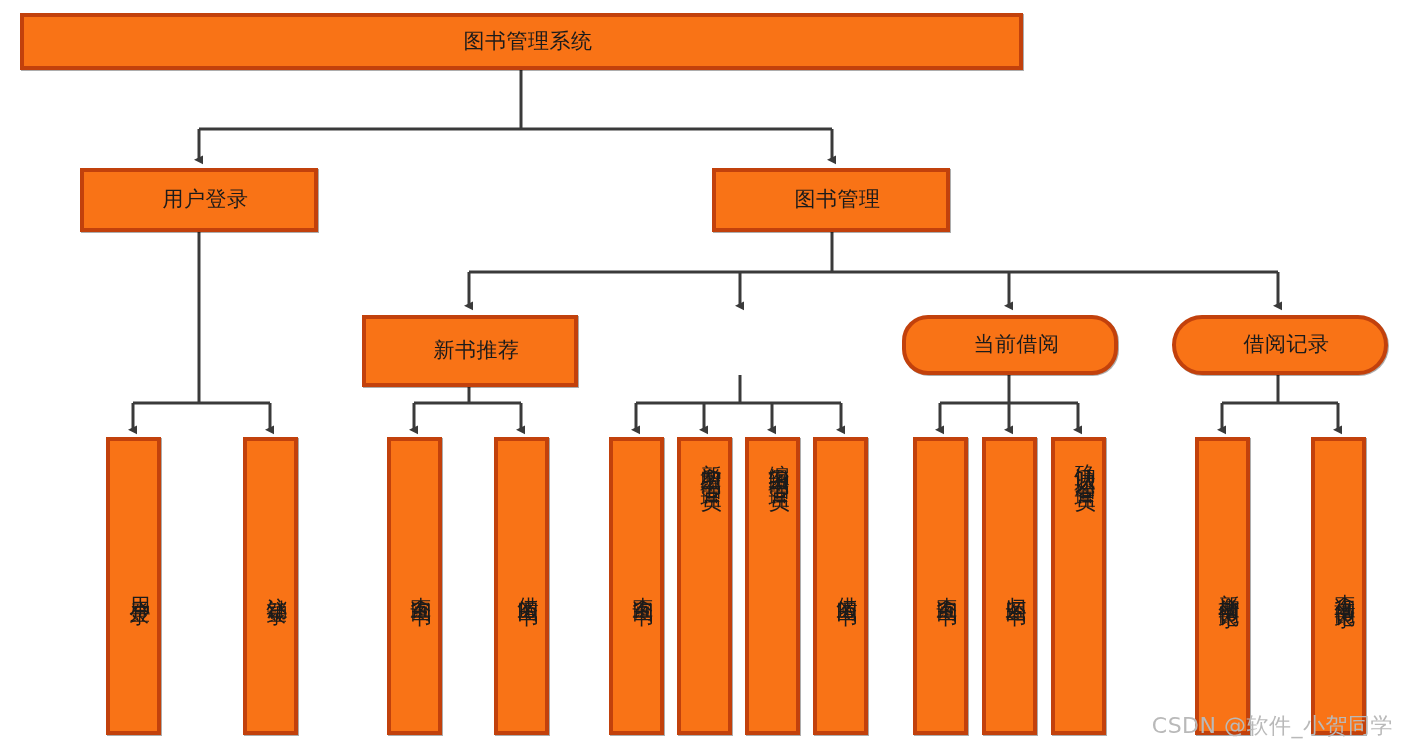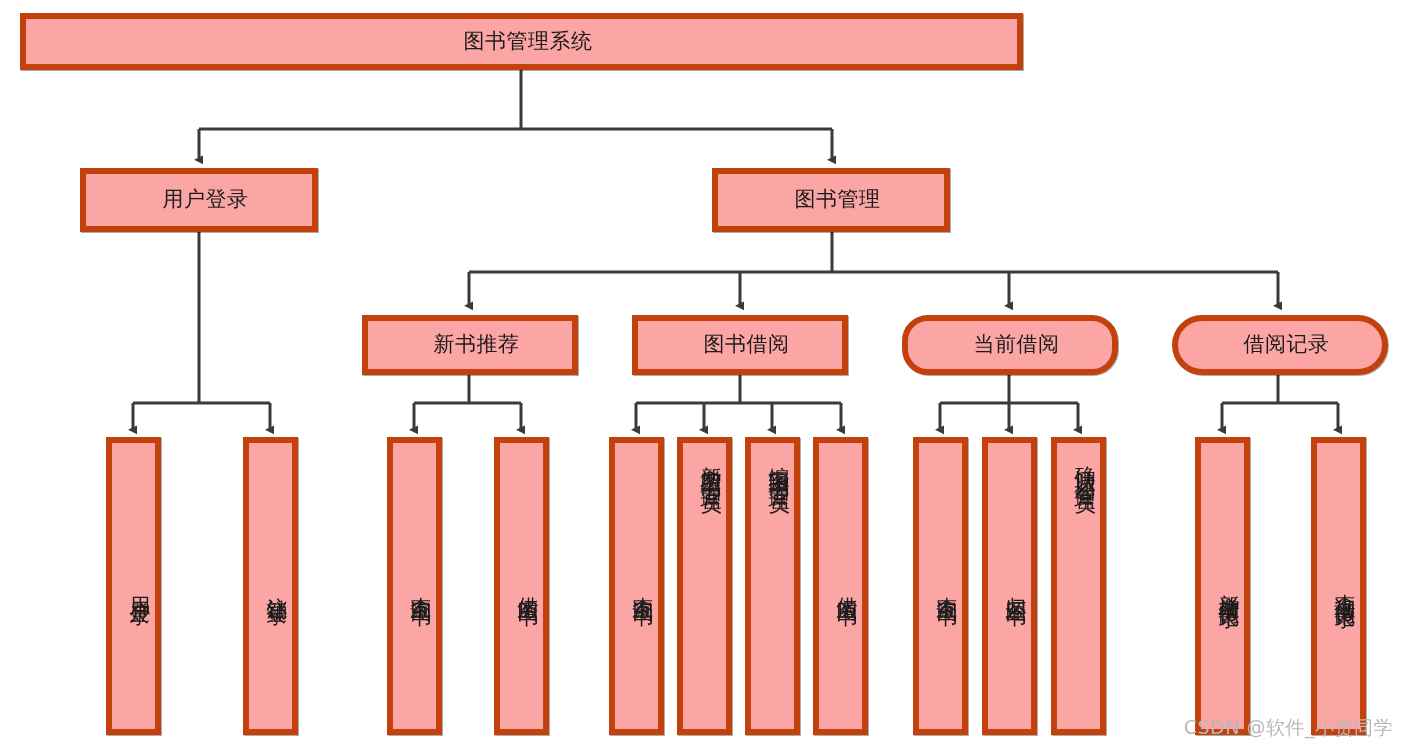--- a/index.html
+++ b/index.html
@@ -22,22 +22,22 @@
   #edge-layer {
     position: absolute;
     left: 0;
     top: 0;
     width: 1405px;
     height: 747px;
   }
   .node {
     position: absolute;
     box-sizing: border-box;
-    background: #fca5a5;
-    border: 6px solid #c2410c;
+    background: #f97316;
+    border: 4px solid #c2410c;
     box-shadow: 1px 1px 0 rgba(0,0,0,0.32);
     display: flex;
     align-items: center;
     justify-content: center;
     color: #1b1b1b;
     padding-left: 13px;
   }
   .node.horizontal .node-label {
     writing-mode: horizontal-tb;
     font-size: 21px;
@@ -66,21 +66,21 @@
   .node.vertical.center-text {
     align-items: center;
   }
   .node.vertical.center-text .node-label {
     padding-top: 0;
   }
   #watermark {
     position: absolute;
     right: 12px;
     bottom: 6px;
-    font-size: 19px;
+    font-size: 22px;
     color: #b9b9b9;
     letter-spacing: 0.5px;
     white-space: nowrap;
     pointer-events: none;
   }
 </style>
 </head>
 <body>
 
 <div id="diagram-root">
@@ -139,25 +139,22 @@
     <span class="node-label">图书管理系统</span>
   </div>
 
   <div class="node horizontal" style="left:80px; top:168px; width:238px; height:64px;">
     <span class="node-label">用户登录</span>
   </div>
   <div class="node horizontal" style="left:712px; top:168px; width:238px; height:64px;font-family:Liberation Serif, serif;">
     <span class="node-label">图书管理</span>
   </div>
 
-  <div class="node horizontal" style="left:362px; top:315px; width:216px; height:60px;">
+  <div class="node horizontal" style="left:362px; top:315px; width:216px; height:72px;">
     <span class="node-label">新书推荐</span>
-  </div>
-  <div class="node horizontal" style="left:632px; top:315px; width:216px; height:60px;">
-    <span class="node-label">图书借阅</span>
   </div>
   <div class="node horizontal" style="left:902px; top:315px; width:216px; height:60px;border-radius:26px;">
     <span class="node-label">当前借阅</span>
   </div>
   <div class="node horizontal" style="left:1172px; top:315px; width:216px; height:60px;border-radius:30px;">
     <span class="node-label">借阅记录</span>
   </div>
 
   <div class="node vertical center-text" style="left:106px; top:437px; width:55px; height:298px;">
     <span class="node-label">用户登录</span>

